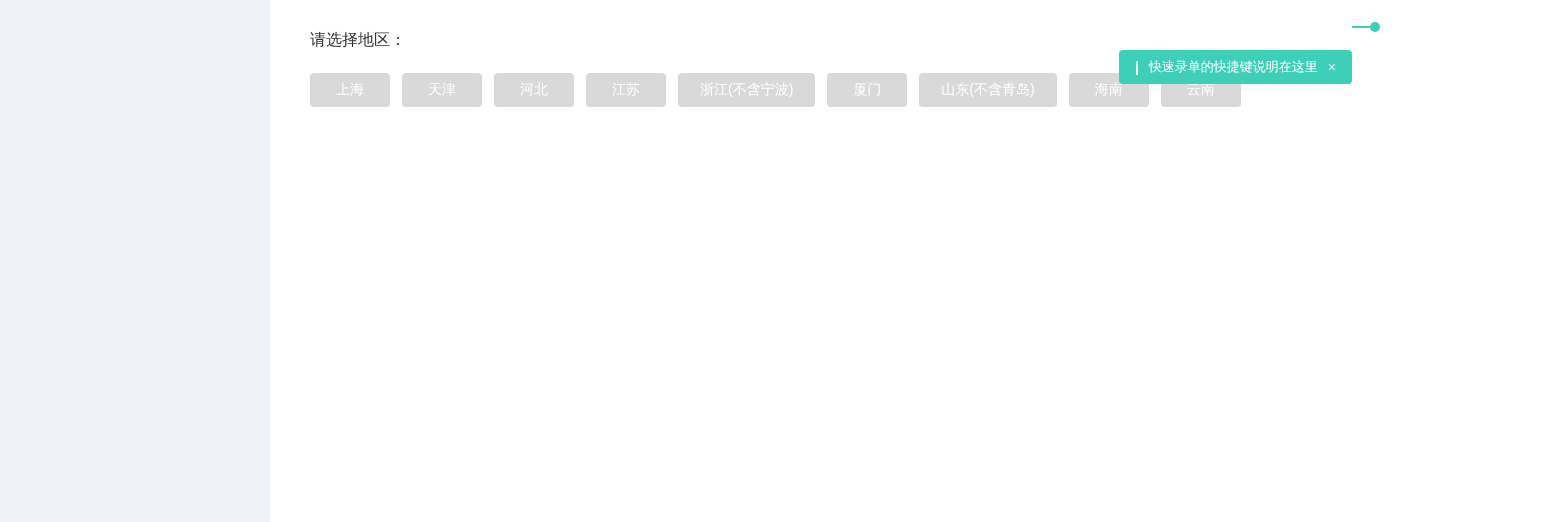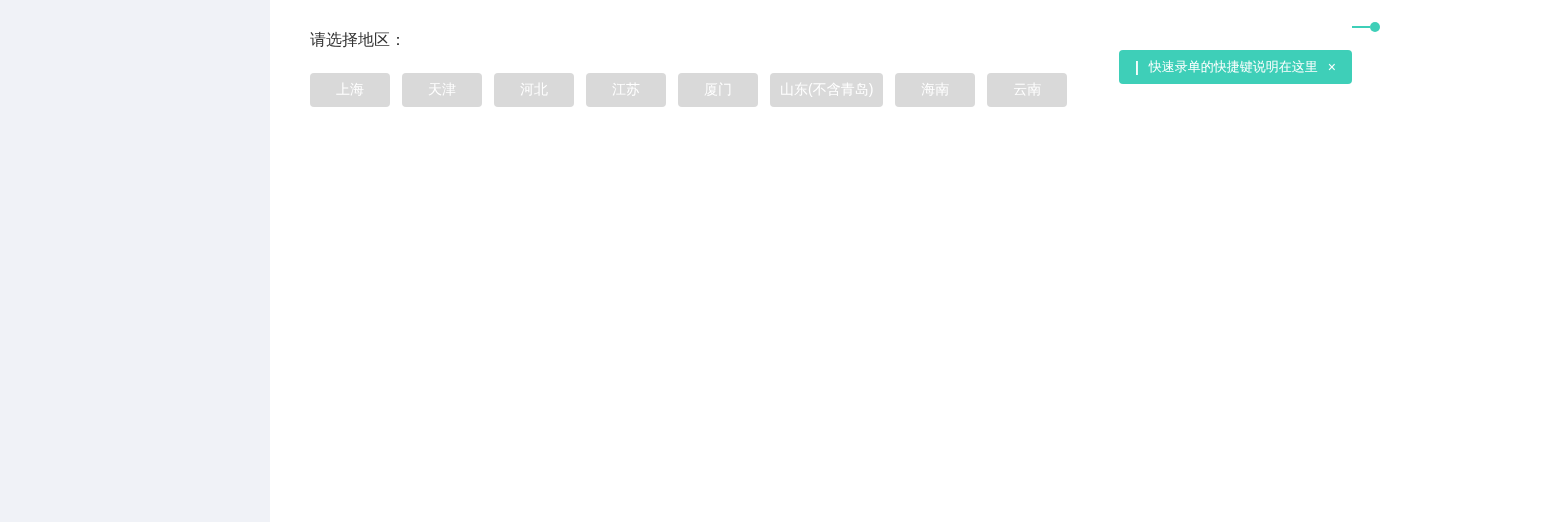--- a/index.html
+++ b/index.html
@@ -47,21 +47,21 @@
       display: flex;
       flex-wrap: wrap;
       gap: 12px;
     }
 
     .region-btn {
       background: #d9d9d9;
       color: #ffffff;
       border: none;
       border-radius: 4px;
-      padding: 8px 10px;
+      padding: 8px 22px;
       font-size: 14px;
       cursor: pointer;
       min-width: 80px;
       text-align: center;
       white-space: nowrap;
     }
 
     
     .tooltip-banner {
       position: absolute;
@@ -121,20 +121,21 @@
 <div class="left-sidebar"></div>
 
 <div class="main-content">
   <div class="page-label">请选择地区：</div>
   <div class="region-buttons">
 
   <button class="region-btn">上海</button>
       <button class="region-btn">天津</button>
       <button class="region-btn">河北</button>
       <button class="region-btn">江苏</button>
+      <button class="region-btn">浙江(不含宁波)</button>
       <button class="region-btn">厦门</button>
       <button class="region-btn">山东(不含青岛)</button>
       <button class="region-btn">海南</button>
       <button class="region-btn">云南</button>
     </div>
 </div>
 
 <div class="tooltip-banner">
   <span>快速录单的快捷键说明在这里</span>
   <button class="tooltip-close">×</button>

